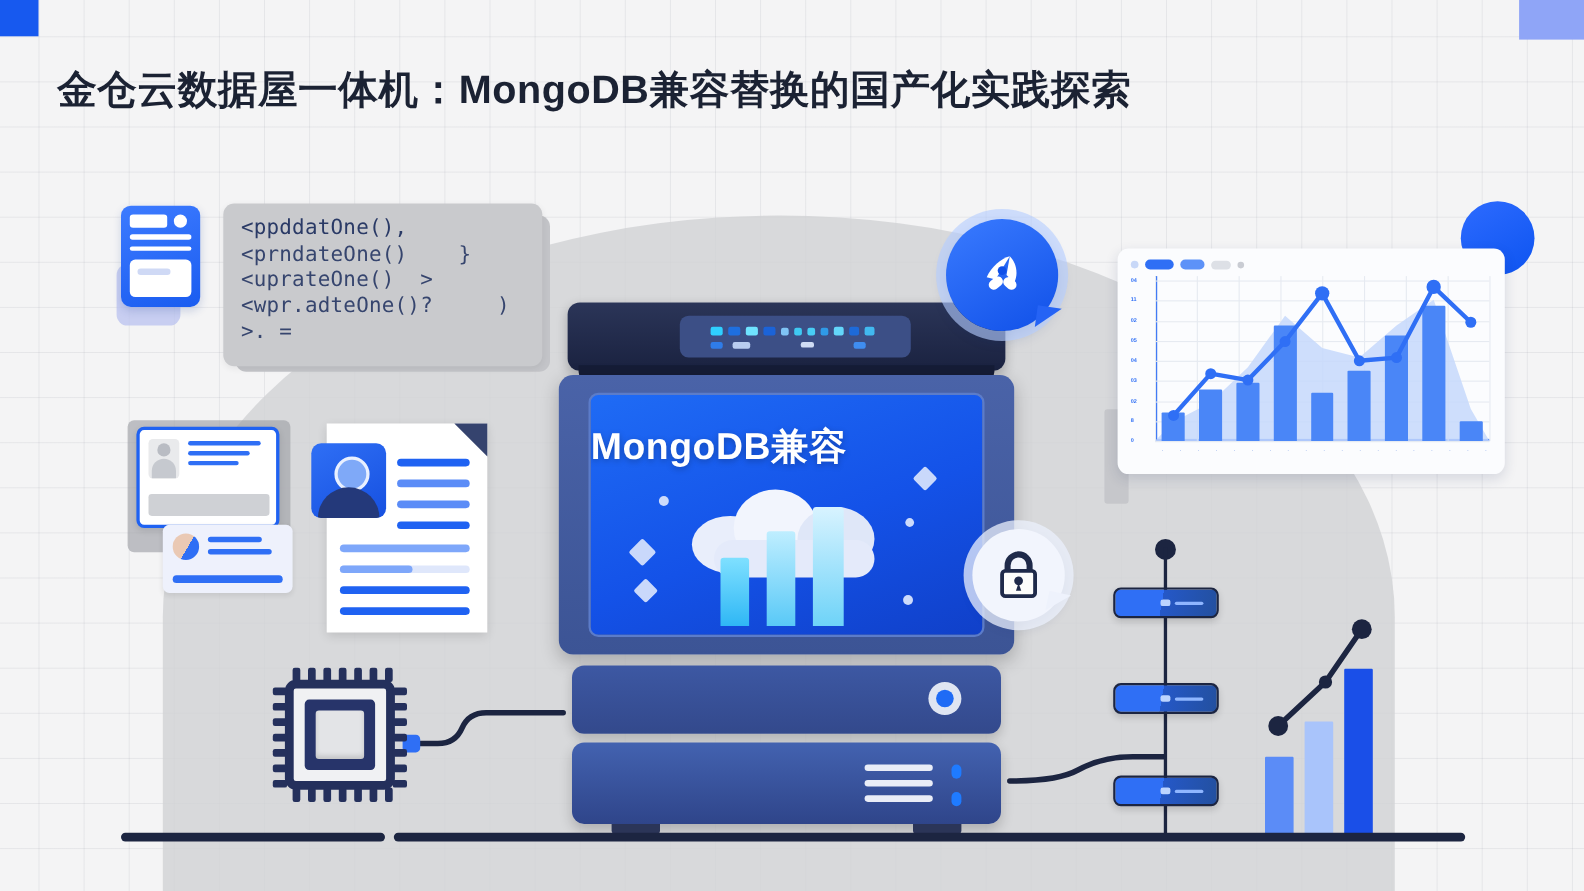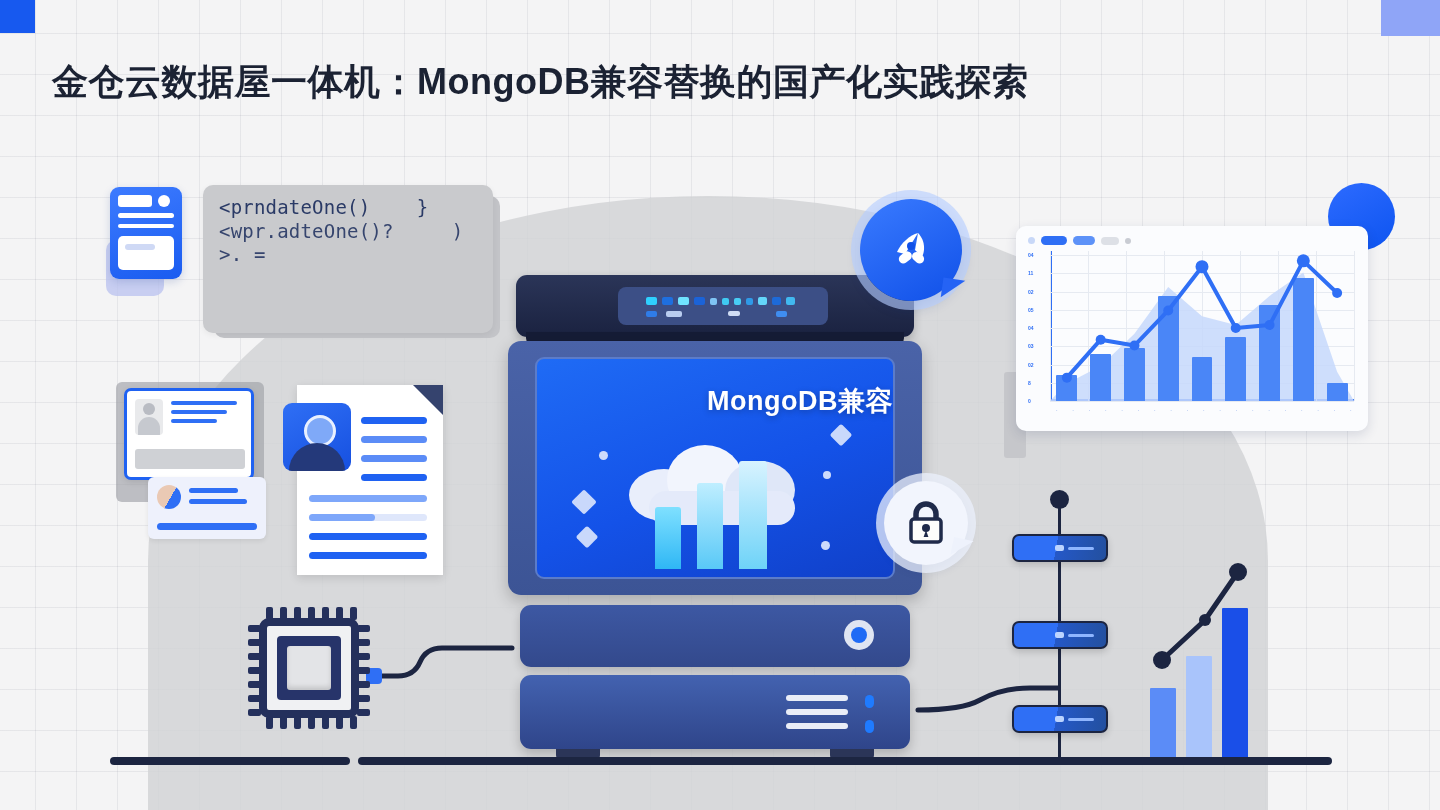--- a/index.html
+++ b/index.html
@@ -195,22 +195,22 @@
     border-radius:13px;
     box-shadow:0 6px 16px rgba(0,0,0,.22);
   }
   .screen{
     position:absolute; left:27px; top:16px; width:360px; height:222px;
     background:linear-gradient(160deg,#1f6bf5 0%,#1452e8 55%,#1040c9 100%);
     border-radius:9px; overflow:hidden;
     border:2px solid #5c7cc9;
   }
   .screen .stitle{
-    position:absolute; width:100%; top:24px; text-align:right;
-    color:#fff; font-weight:bold; font-size:27px; letter-spacing:.5px;
+    position:absolute; width:100%; top:24px; text-align:left;
+    color:#fff; font-weight:bold; font-size:34px; letter-spacing:.5px;
     text-shadow:0 2px 6px rgba(0,0,0,.25);
   }
   .cloud{
     position:absolute; left:92px; top:80px; width:180px; height:80px;
   }
   .cloud .c1,.cloud .c2,.cloud .c3,.cloud .c4{
     position:absolute; border-radius:50%; background:#e9eefb;
   }
   .cloud .c1{ left:0; top:30px; width:70px; height:52px; }
   .cloud .c2{ left:38px; top:6px; width:76px; height:70px; background:#f2f5fd; }
@@ -343,21 +343,23 @@
 
   <div class="corner-sq corner-tl"></div>
   <div class="corner-sq corner-tr"></div>
 
   <div style="position:absolute;left:14px;top:58px;width:1440px;text-align:left;margin-left:38px;">
     <div style="font-size:36px;font-weight:bold;color:#1b2233;letter-spacing:.5px;">金仓云数据屋一体机：MongoDB兼容替换的国产化实践探索</div>
   </div>
 
   <div class="code-shadow"></div>
   <div class="code-card">
+    <div class="ln">&lt;ppddatOne(),</div>
     <div class="ln">&lt;prndateOne()    }</div>
+    <div class="ln">&lt;uprateOne()  &gt;</div>
     <div class="ln">&lt;wpr.adteOne()?     )    ")</div>
     <div class="ln">&gt;. =</div>
   </div>
 
   <div class="doccard-shadow"></div>
   <div class="doccard">
     <div class="row1">
       <div class="blk b-wide"></div>
       <div class="dot"></div>
     </div>

